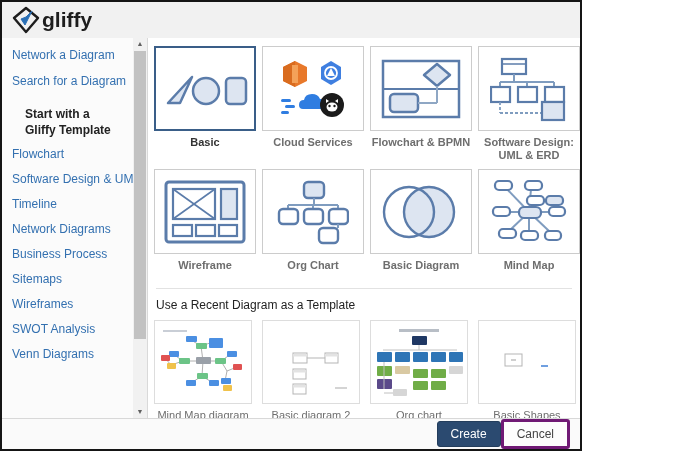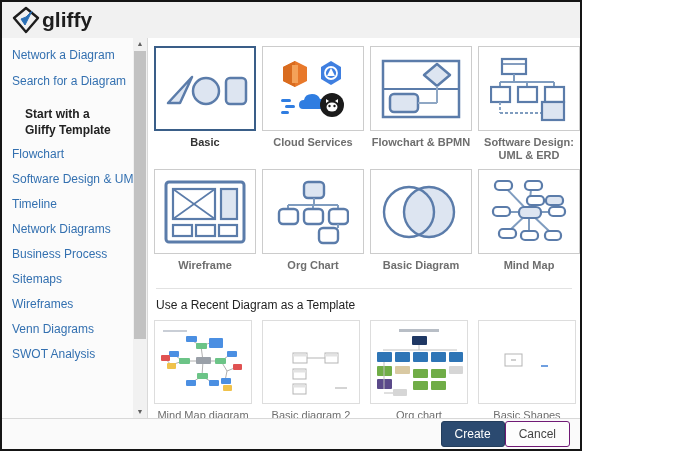--- a/index.html
+++ b/index.html
@@ -43,21 +43,21 @@
   .recent-heading { font-size:12px; font-weight:normal; color:#222; padding:9px 2px 8px 2px; }
   .recent-row { display:flex; gap:10px; }
   .recent-item { width:98px; cursor:pointer; }
   .recent-thumb { width:98px; height:84px; border:1px solid #ddd; background:#fff; }
   .recent-label { font-size:11px; color:#6e6e6e; text-align:center; margin-top:5px; white-space:nowrap; }
 
   
   .footer { flex:0 0 31px; background:#fafafa; border-top:1px solid #d8d8d8; display:flex; align-items:center; justify-content:flex-end; padding-right:10px; }
   .btn { font-family:"Liberation Sans", sans-serif; font-size:12px; padding:5px 13px; border-radius:3px; cursor:pointer; }
   .btn-create { background:#2b4a70; color:#fff; border:1px solid #233d5c; }
-  .btn-cancel { background:#fdfdfd; color:#444; border:1px solid #701a75; }
+  .btn-cancel { background:#fdfdfd; color:#444; border:3px solid #701a75; }
 
   svg { display:block; }
 </style>
 </head>
 <body>
 
 <div class="window">
 
   <div class="header">
     <div class="logo">
@@ -78,22 +78,22 @@
         <div class="nav-item">Network a Diagram</div>
         <div class="nav-item">Search for a Diagram</div>
         <div class="sidebar-heading">Start with a Gliffy Template</div>
         <div class="tpl-link">Flowchart</div>
         <div class="tpl-link">Software Design &amp; UML</div>
         <div class="tpl-link">Timeline</div>
         <div class="tpl-link">Network Diagrams</div>
         <div class="tpl-link">Business Process</div>
         <div class="tpl-link">Sitemaps</div>
         <div class="tpl-link">Wireframes</div>
+        <div class="tpl-link">SWOT Analysis</div>
         <div class="tpl-link">Venn Diagrams</div>
-        <div class="tpl-link">SWOT Analysis</div>
 
       </div>
       <div class="scrollbar">
         <div class="scroll-arrow up">▲</div>
         <div class="scroll-thumb"></div>
         <div class="scroll-arrow down">▼</div>
       </div>
     </div>
 
     <div class="main">

